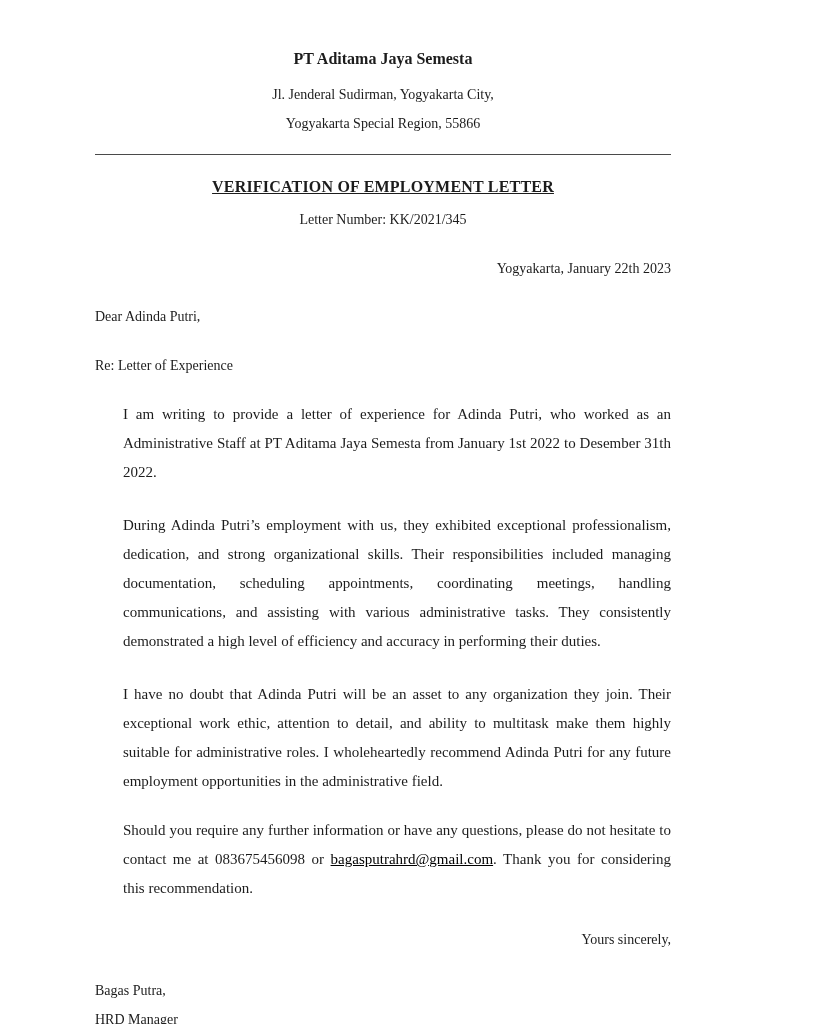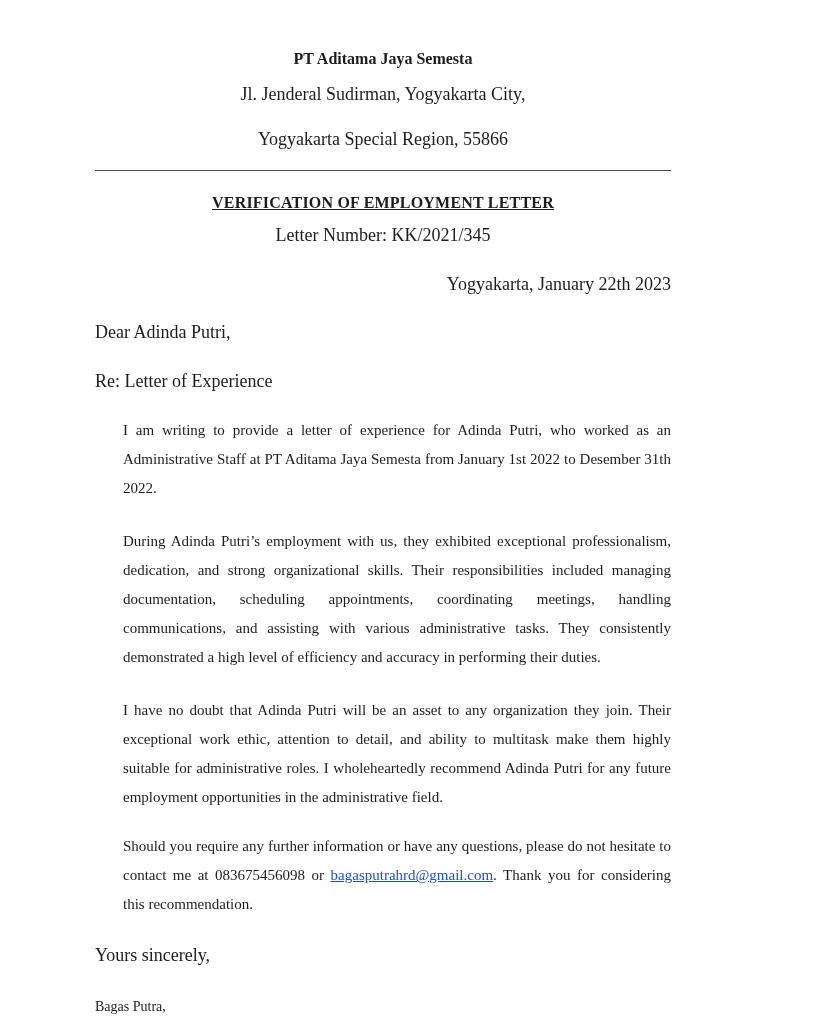--- a/index.html
+++ b/index.html
@@ -13,30 +13,30 @@
     height: 1024px;
     background: #ffffff;
     overflow: hidden;
     font-family: "Liberation Serif", "DejaVu Serif", serif;
     color: #1c1c1c;
     box-sizing: border-box;
     padding: 44px 89px 20px 95px;
   }
   .line {
     line-height: 29px;
-    font-size: 18px;
+    font-size: 14px;
   }
   .center { text-align: center; }
   .right  { text-align: right; }
   .company-name {
     font-weight: bold;
     font-size: 16px;
   }
   .addr1 { margin-top: 7px; }
-  .addr2 { margin-top: 16px; }
+  .addr2 { margin-top: 0; }
   .divider {
     border: none;
     border-top: 1px solid #4a4a4a;
     margin: 16px 0 0 0;
   }
   .doc-title {
     margin-top: 17px;
     font-weight: bold;
     font-size: 16px;
     text-decoration: underline;
@@ -47,28 +47,28 @@
   .salutation { margin-top: 19px; }
   .subject-line { margin-top: 20px; }
   .para {
     margin-top: 20px;
     text-align: justify;
     line-height: 29px;
     font-size: 15px;
     margin-left: 28px;
   }
   .para.wide-gap { margin-top: 24px; }
-  .closing { margin-top: 22px; }
+  .closing { margin-top: 22px; text-align: right; }
   .signature-block {
     margin-top: 22px;
     line-height: 29px;
     font-size: 14px;
   }
   a.email-link {
-    color: #1d4ed8;
+    color: #000000;
     text-decoration: underline;
     cursor: pointer;
   }
 </style>
 </head>
 <body>
 
 <div class="page">
 
   <div class="line center company-name">PT Aditama Jaya Semesta</div>

